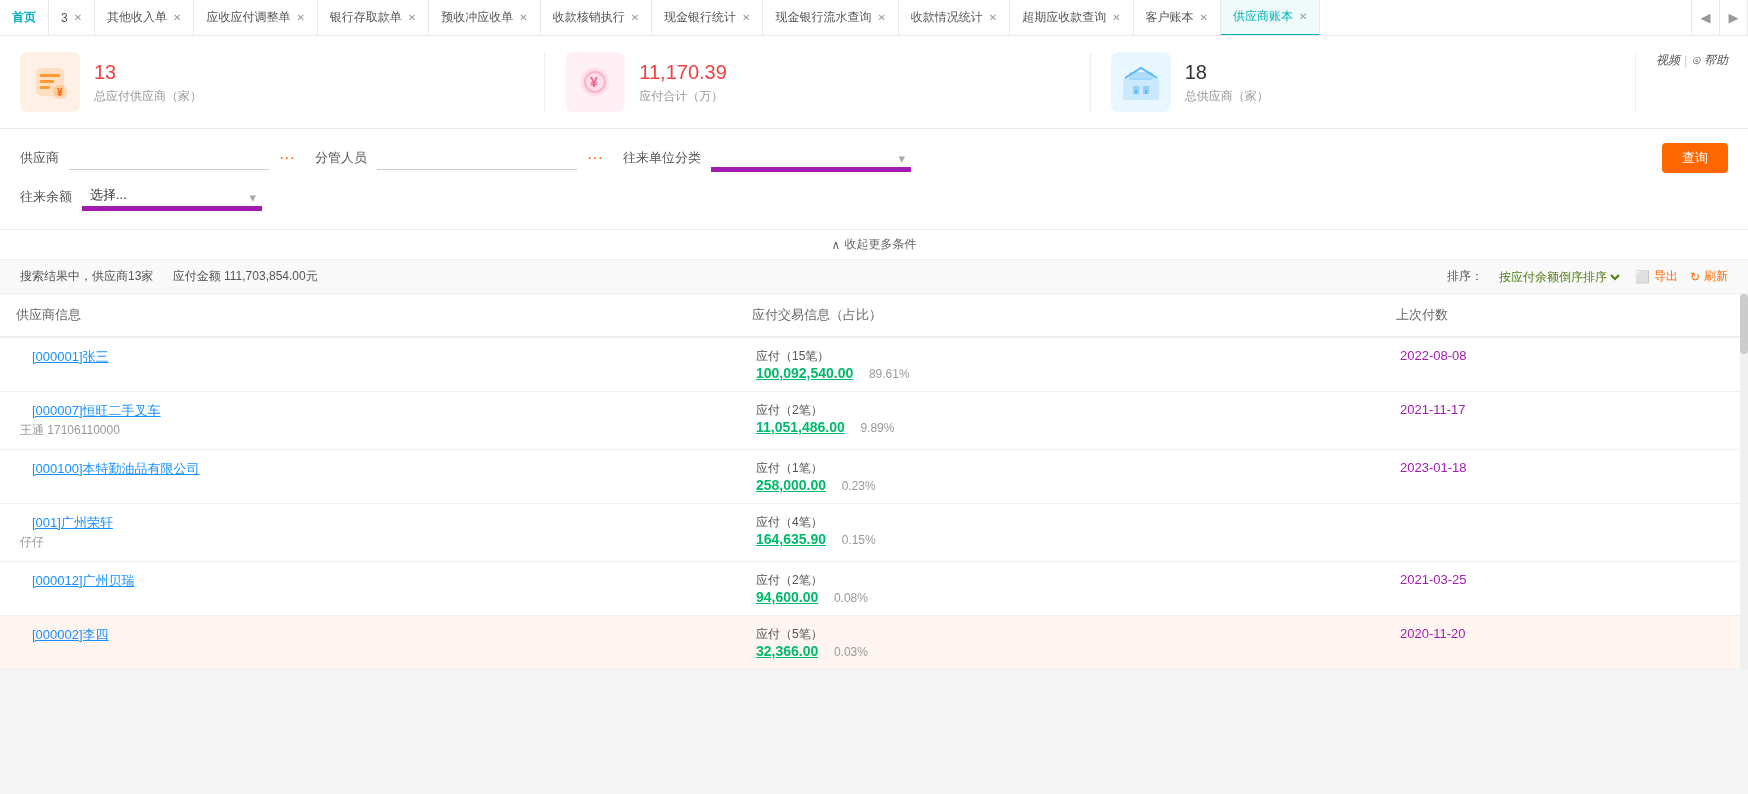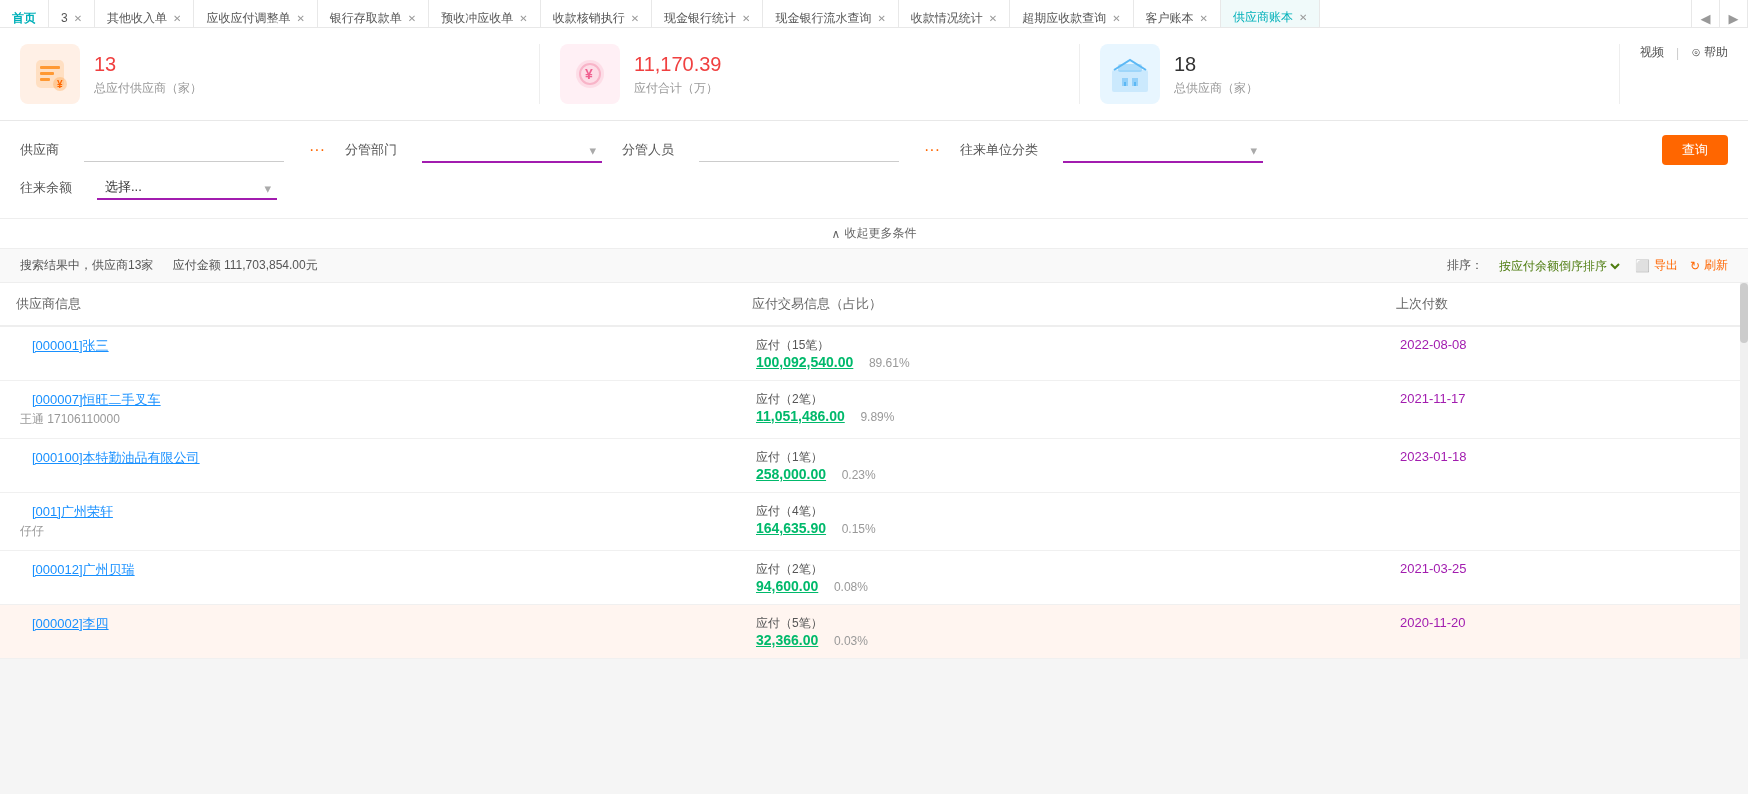--- a/index.html
+++ b/index.html
@@ -1,21 +1,21 @@
 <!DOCTYPE html>
 <html><head>
   <meta charset="utf-8">
   <style>
     * { box-sizing: border-box; margin: 0; padding: 0; }
     body { font-family: "Microsoft YaHei", "PingFang SC", sans-serif; font-size: 13px; background: #f5f5f5; color: #333; overflow-x: hidden; }
 
     
     .top-nav {
-      display: flex; background: #fff; border-bottom: 1px solid #e8e8e8;
-      height: 28px; overflow: hidden; white-space: nowrap;
+      display: flex; align-items: center; background: #fff; border-bottom: 1px solid #e8e8e8;
+      height: 36px; overflow: hidden; white-space: nowrap;
     }
     .nav-tab {
       display: inline-flex; align-items: center; padding: 0 12px; height: 36px;
       border-right: 1px solid #e8e8e8; font-size: 12px; color: #555; cursor: pointer;
       flex-shrink: 0;
     }
     .nav-tab.active { color: #00b0b9; border-bottom: 2px solid #00b0b9; background: #f0fafa; }
     .nav-tab .close-icon { margin-left: 6px; color: #999; font-size: 10px; }
     .nav-tab:first-child { color: #00b0b9; font-weight: bold; }
     .nav-arrows { display: flex; margin-left: auto; border-left: 1px solid #e8e8e8; }
@@ -28,37 +28,37 @@
     .summary-card {
       display: flex; align-items: center; flex: 1; padding-right: 20px; border-right: 1px solid #eee; margin-right: 20px;
     }
     .summary-card:last-child { border-right: none; }
     .card-icon { width: 60px; height: 60px; display: flex; align-items: center; justify-content: center; border-radius: 8px; margin-right: 14px; font-size: 28px; flex-shrink: 0; }
     .card-icon.orange { background: #fff0e6; color: #f90; }
     .card-icon.pink { background: #fff0f5; color: #f8b4c8; }
     .card-icon.blue { background: #e8f6ff; color: #5bb8f5; }
     .card-info .value { font-size: 20px; font-weight: normal; color: #f04040; line-height: 1.2; }
     .card-info .label { font-size: 12px; color: #999; margin-top: 4px; }
-    .top-right-links { display: flex; align-items: center; gap: 12px; font-size: 12px; color: #666; margin-left: auto; align-self: flex-start; }
+    .top-right-links { display: flex; align-items: center; gap: 4px; font-size: 12px; color: #666; margin-left: auto; align-self: flex-start; font-style: italic; }
     .top-right-links span { cursor: pointer; }
     .top-right-links .sep { color: #ccc; }
 
     
     .filter-area {
       background: #fff; padding: 14px 20px 8px; border-bottom: 1px solid #eee;
     }
     .filter-row { display: flex; align-items: center; margin-bottom: 10px; gap: 20px; flex-wrap: wrap; }
-    .filter-item { display: flex; align-items: center; gap: 25px; }
+    .filter-item { display: flex; align-items: center; gap: 10px; }
     .filter-label { font-size: 13px; color: #555; white-space: nowrap; }
     .filter-input {
       border: none; border-bottom: 1px solid #ccc; padding: 4px 8px; font-size: 13px; color: #999;
       background: transparent; outline: none; min-width: 160px;
     }
     .filter-select {
-      border: none; border-bottom: 2px solid #a21caf; padding: 4px 28px 4px 8px; font-size: 13px;
+      border: none; border-bottom: 5px solid #a21caf; padding: 4px 28px 4px 8px; font-size: 13px;
       background: transparent; outline: none; min-width: 180px; appearance: none; cursor: pointer; color: #333;
     }
     .select-wrapper { position: relative; display: inline-block; }
     .select-wrapper::after { content: "▾"; position: absolute; right: 6px; top: 50%; transform: translateY(-50%); color: #aaa; pointer-events: none; }
     .btn-query {
       background: #f60; color: #fff; border: none; padding: 6px 20px; border-radius: 4px;
       font-size: 13px; cursor: pointer; margin-left: auto;
     }
     .filter-dots { color: #f60; font-size: 16px; cursor: pointer; }
 
@@ -221,28 +221,20 @@
 
 <div class="filter-area">
   <div class="filter-row">
 
     <div class="filter-item">
       <span class="filter-label">供应商</span>
       <input class="filter-input" type="text" style="width: 200px;">
       <span class="filter-dots">···</span>
     </div>
 
-    <div class="filter-item">
-      <span class="filter-label">分管部门</span>
-      <div class="select-wrapper">
-        <select class="filter-select">
-          <option></option>
-        </select>
-      </div>
-    </div>
 
     <div class="filter-item">
       <span class="filter-label">分管人员</span>
       <input class="filter-input" type="text" style="width: 200px;">
       <span class="filter-dots">···</span>
     </div>
 
     <div class="filter-item">
       <span class="filter-label">往来单位分类</span>
       <div class="select-wrapper">

